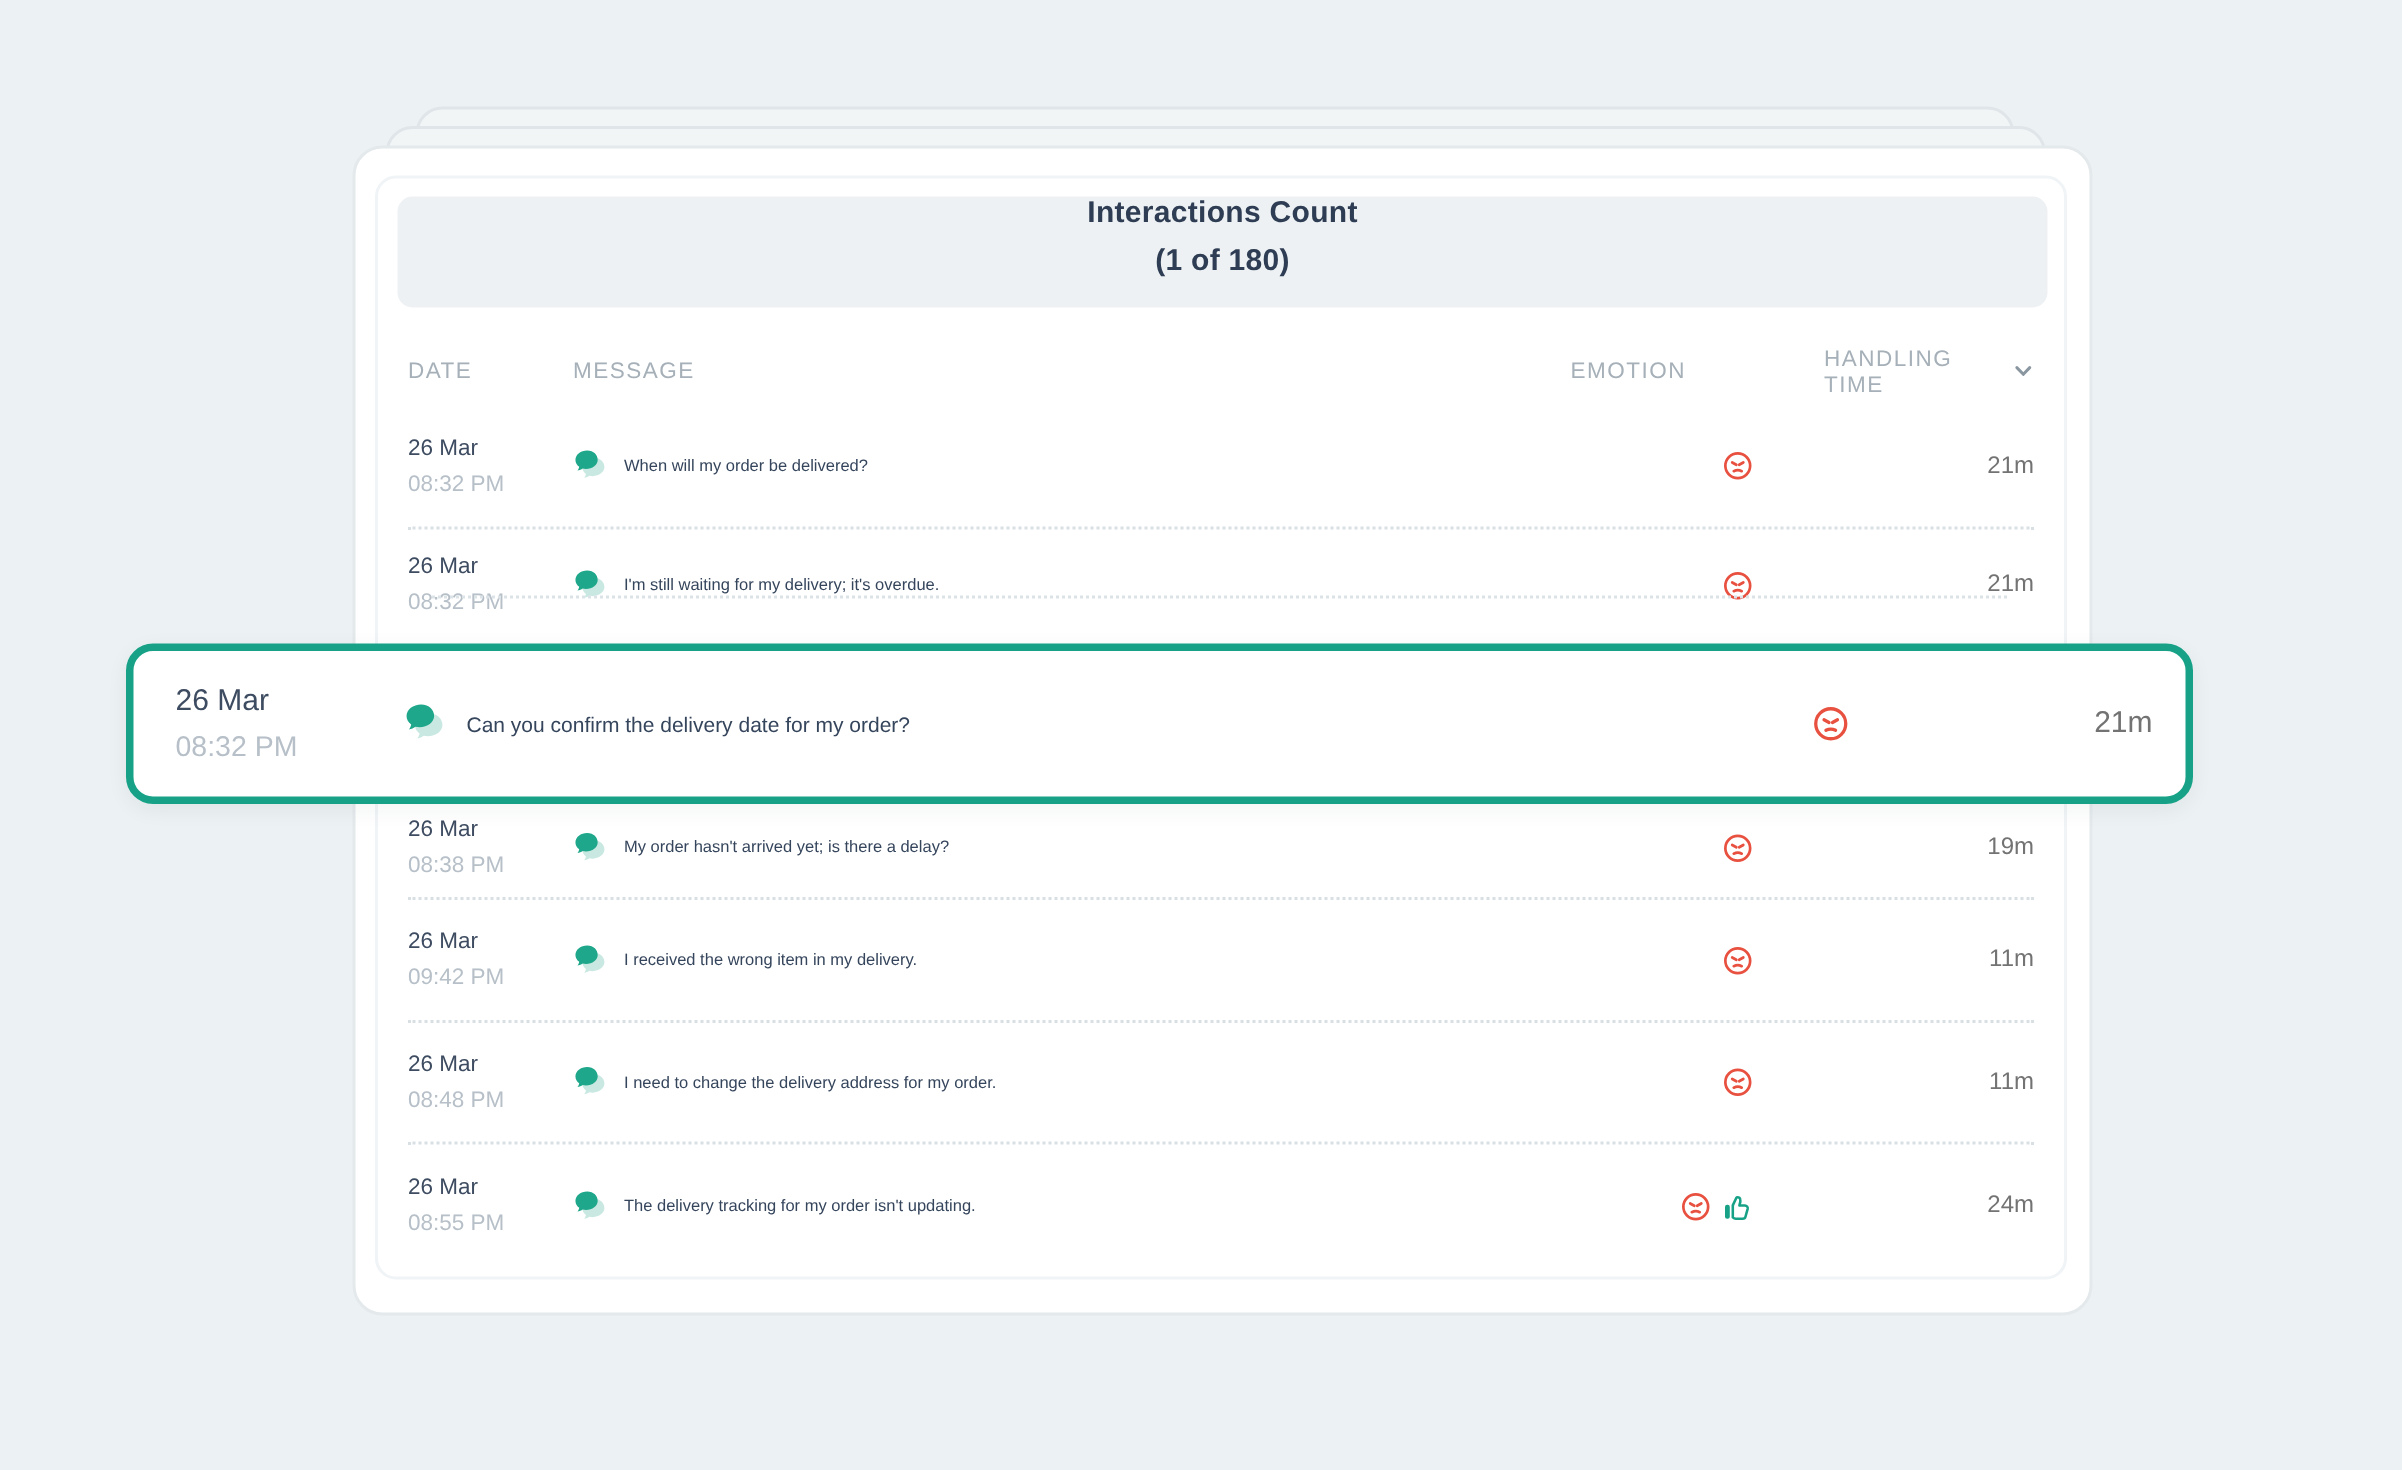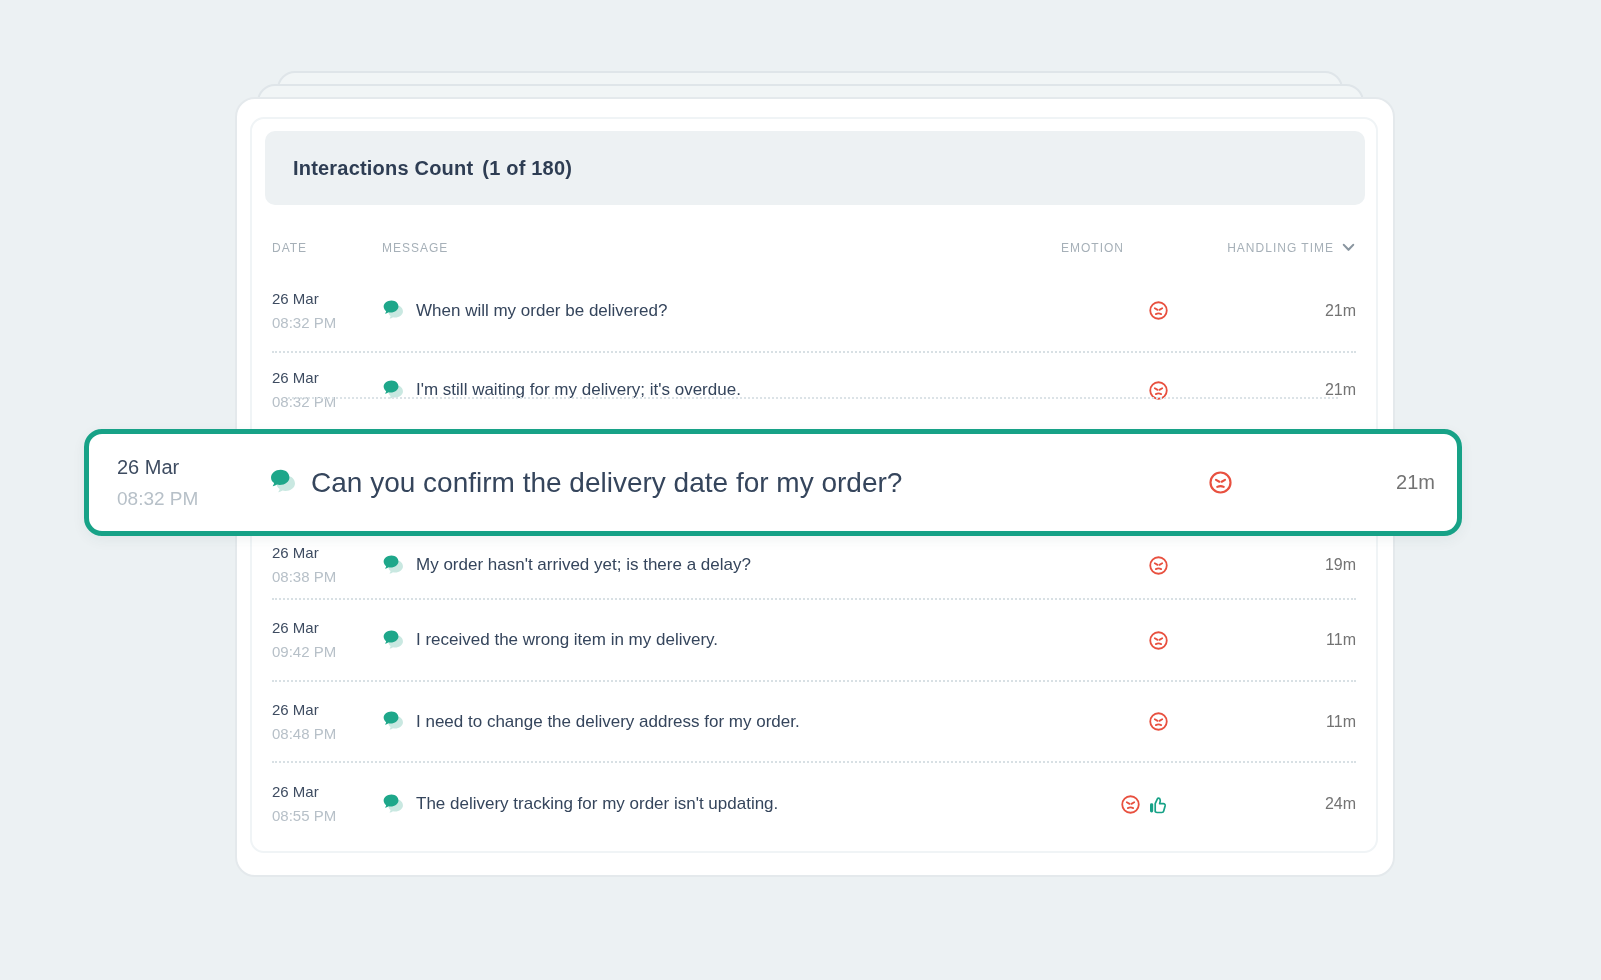--- a/index.html
+++ b/index.html
@@ -23,71 +23,71 @@
     background:#FFFFFF; border:2px solid #E4E9EC; border-radius:20px;
     z-index:2;
   }
   .panel {
     position:absolute; left:13px; top:18px; width:1128px; height:736px;
     border:2px solid #F0F4F6; border-radius:14px;
   }
   .title-box {
     position:absolute; left:28px; top:32px; right:28px; height:74px;
     background:#EDF1F3; border-radius:10px;
-    display:flex; align-items:center; gap:9px; padding:0 28px;
+    display:flex; align-items:center; gap:9px; padding:0 28px;flex-direction:column;
   }
   .title-box .title, .title-box .count {
     font-size:20px; font-weight:700; color:#2E3D53; letter-spacing:.2px;
   }
 
   
   .table { position:absolute; left:35px; top:127px; right:37px; }
   .thead {
     display:grid; grid-template-columns:110px 1fr 150px 140px;
     height:43px; align-items:center;
   }
   .th {
-    font-size:12px; color:#A6B0B8; letter-spacing:1px; font-weight:400;
+    font-size:15px; color:#A6B0B8; letter-spacing:1px; font-weight:400;
   }
   .th-sortable { display:flex; align-items:center; justify-content:flex-end; gap:7px; cursor:pointer; }
   .th-emotion { padding-right:48px;gap:44px; }
   .chev { width:15px; height:15px; display:inline-block; }
   .head-sep { position:absolute; left:16px; right:18px; top:171px; border-top:2px dotted #DCE3E7; }
 
   .tbody { padding-top:1px; }
   .row {
     display:grid; grid-template-columns:110px 1fr 150px 140px; align-items:center;
   }
   .row.sep { border-bottom:2px dotted #D8E0E4; }
   .r1 { height:83px; } .r2 { height:74px; border-bottom:none; }
   .r-spacer { height:105px; }
   .r4 { height:68px; } .r5 { height:82px; } .r6 { height:81px; } .r7 { height:82px; }
 
   .date-cell .d1 { font-size:15px; color:#3E4C61; line-height:24px; }
   .date-cell .d2 { font-size:15px; color:#B7C0C8; line-height:24px; }
-  .msg-cell { display:flex; align-items:center; gap:9px; font-size:17px; color:#35455C; }
+  .msg-cell { display:flex; align-items:center; gap:9px; font-size:11px; color:#35455C; }
   .chat-ic { width:25px; height:25px; flex:0 0 auto; margin-top:2px; }
   .emotion-cell { display:flex; align-items:center; justify-content:flex-end; gap:6px; padding-right:48px; }
   .face-ic { width:19px; height:19px; }
   .thumb-ic { width:20px; height:20px; margin-left:2px; }
   .ht-cell { text-align:right; font-size:16px; color:#737373; }
 
   
   .overlay {
     position:absolute; left:84px; top:429px; width:1378px; height:107px;
     background:#FFFFFF; border:5px solid #17A287; border-radius:18px;
     z-index:5;
     display:grid; grid-template-columns:152px 1fr 170px 148px; align-items:center;
     padding:0 22px 0 28px;
     box-shadow:0 4px 14px rgba(40,60,70,0.06);
     cursor:pointer;
   }
   .overlay .d1 { font-size:20px; color:#3E4C61; line-height:31px; }
   .overlay .d2 { font-size:19px; color:#B7C0C8; line-height:31px; }
-  .overlay .msg-cell { gap:11px; font-size:28px; }
+  .overlay .msg-cell { gap:11px; font-size:14px; }
   .overlay .chat-ic { width:31px; height:31px; }
   .overlay .emotion-cell { padding-right:55px; }
   .overlay .face-ic { width:23px; height:23px; }
   .overlay .ht-cell { font-size:20px; }
 </style>
 </head>
 <body>
 
 <svg width="0" height="0" style="position:absolute">
   <defs>

